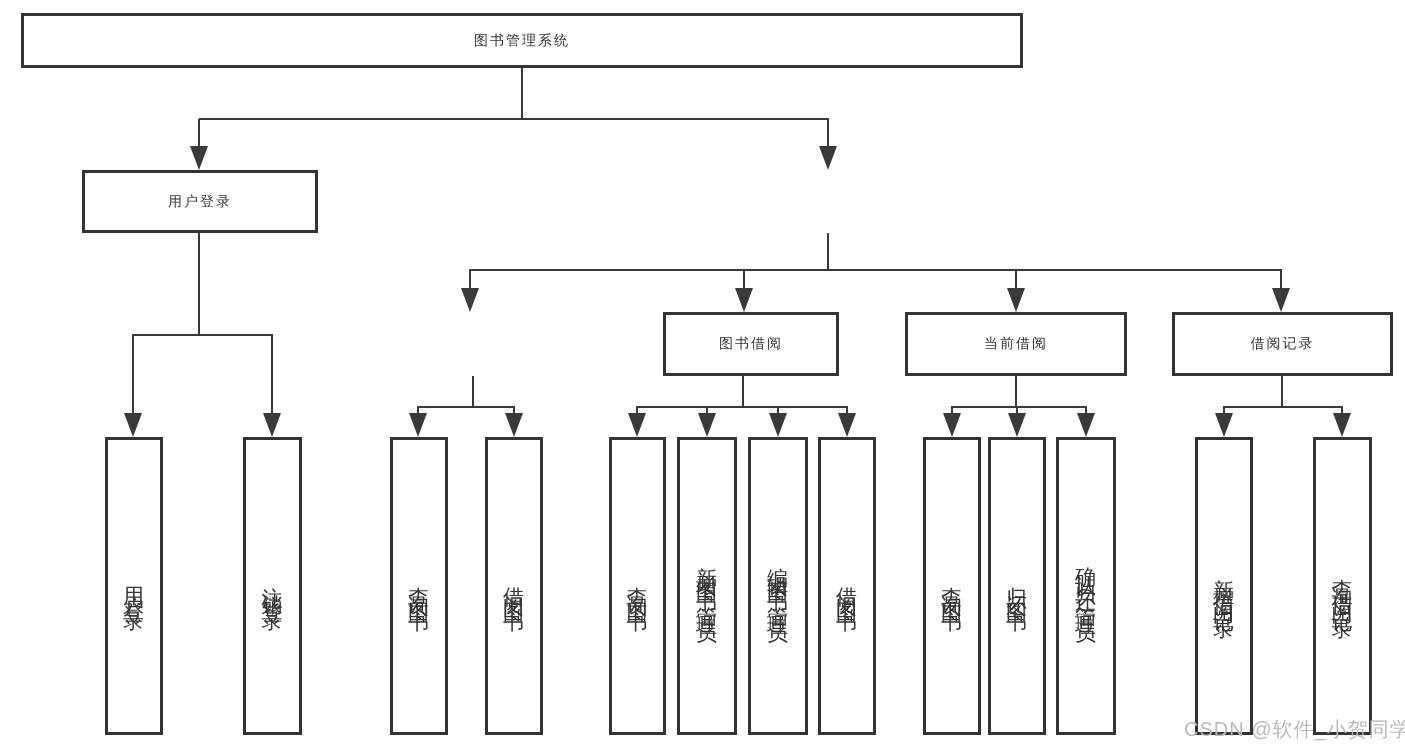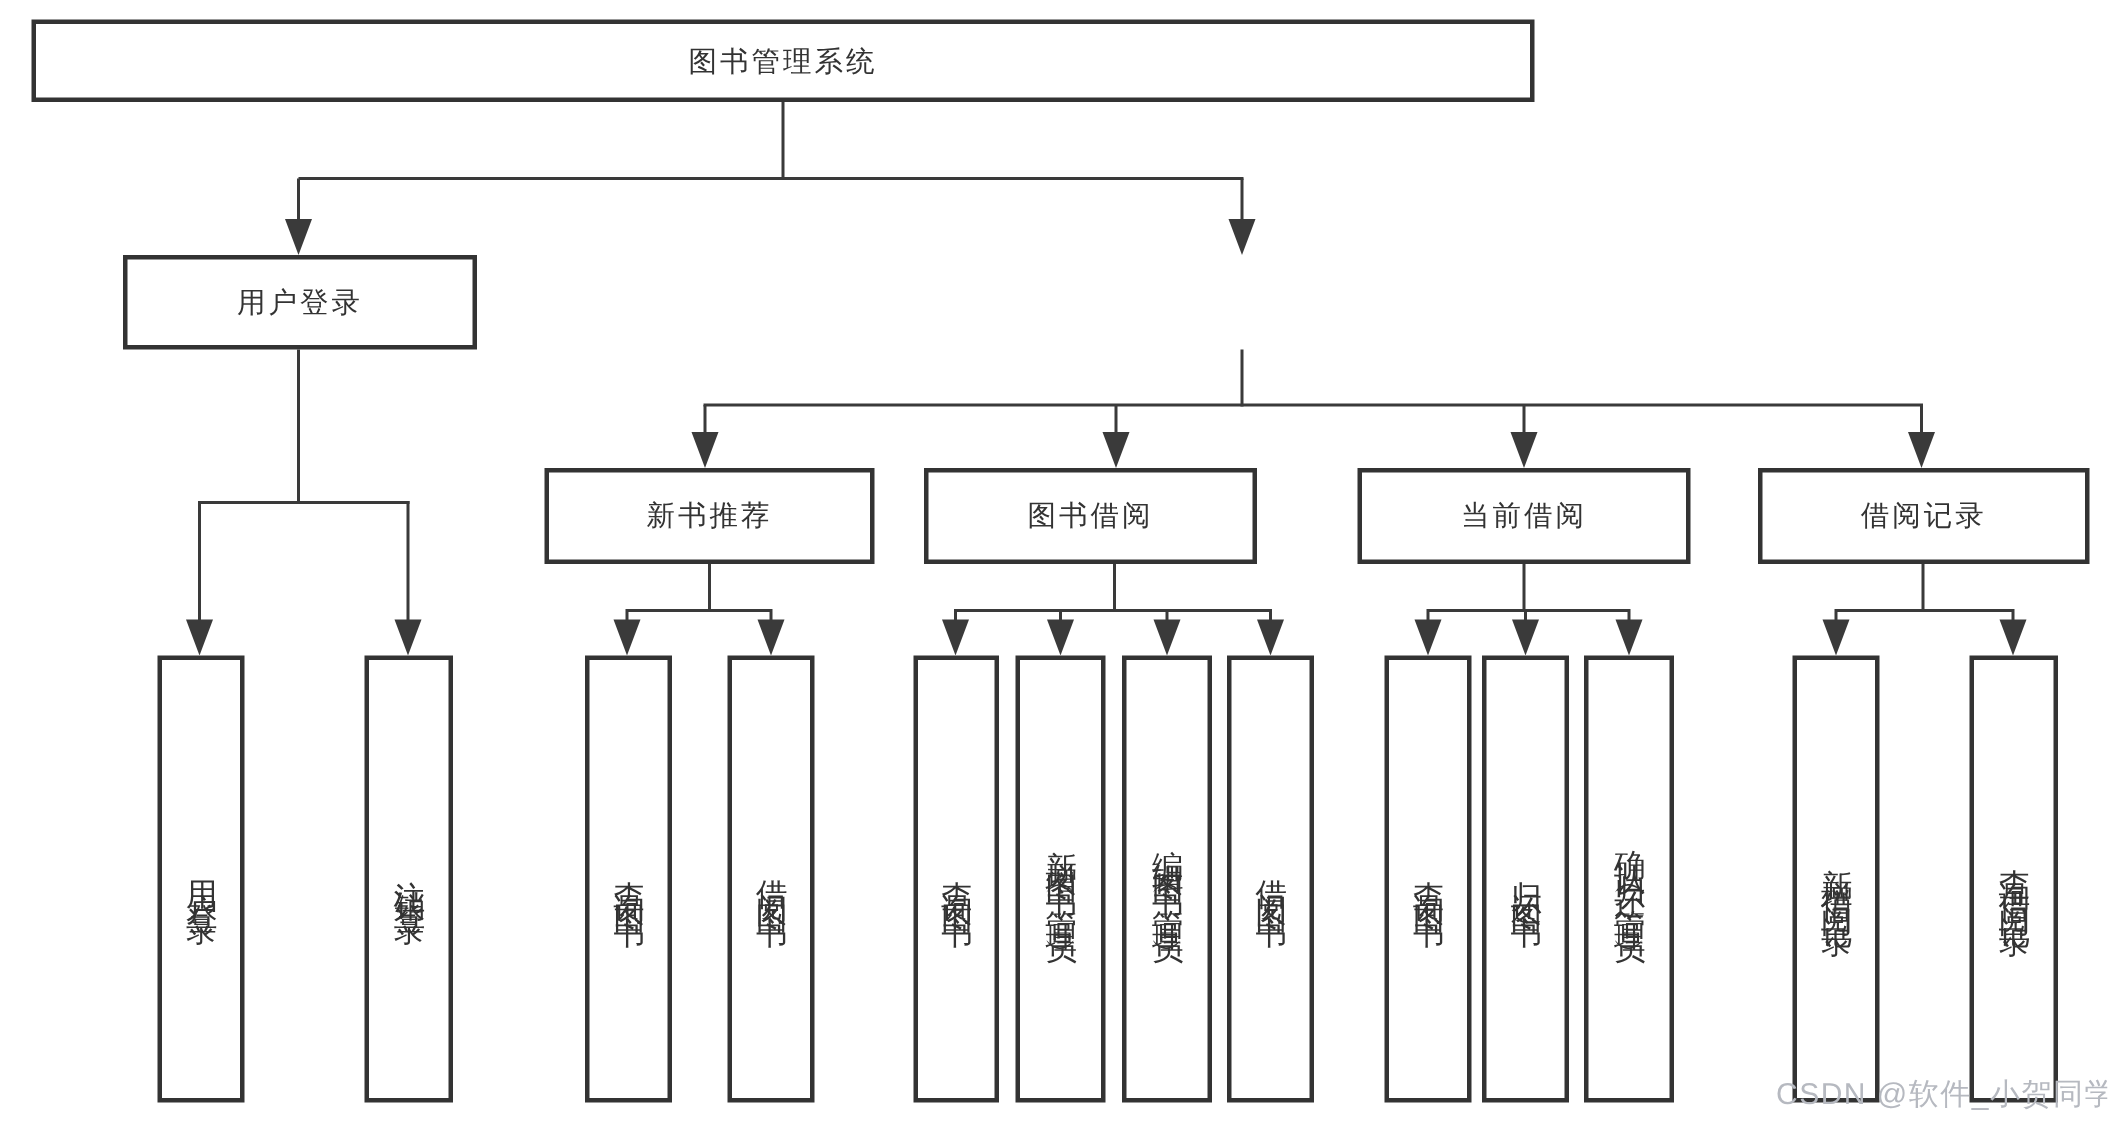--- a/index.html
+++ b/index.html
@@ -12,21 +12,21 @@
   }
   .node{
     position:absolute;
     box-sizing:border-box;
     background:#ffffff;
     border:3px solid #333333;
     display:flex;
     align-items:center;
     justify-content:center;
     color:#333333;
-    font-size:19px;
+    font-size:14px;
     letter-spacing:2px;
     white-space:nowrap;
   }
   .vnode{
     writing-mode:vertical-rl;
     text-orientation:mixed;
     letter-spacing:8px;
     font-size:21px;
     line-height:1;
     white-space:normal;
@@ -81,22 +81,21 @@
   <div class="hline" style="left:469px;top:269px;width:813px;"></div>
   <div class="vline" style="left:469px;top:270px;height:19px;"></div>
   <div class="arrow" style="left:461px;top:288px;"></div>
   <div class="vline" style="left:743px;top:270px;height:19px;"></div>
   <div class="arrow" style="left:735px;top:288px;"></div>
   <div class="vline" style="left:1015px;top:270px;height:19px;"></div>
   <div class="arrow" style="left:1007px;top:288px;"></div>
   <div class="vline" style="left:1280px;top:270px;height:19px;"></div>
   <div class="arrow" style="left:1272px;top:288px;"></div>
 
-  <div class="node" style="left:363px;top:312px;width:220px;height:64px;">新书推荐</div>
-  <div class="node" style="left:616px;top:312px;width:222px;height:64px;">图书借阅</div>
+  <div class="node" style="left:663px;top:312px;width:176px;height:64px;">图书借阅</div>
   <div class="node" style="left:905px;top:312px;width:222px;height:64px;">当前借阅</div>
   <div class="node" style="left:1172px;top:312px;width:221px;height:64px;">借阅记录</div>
 
   <div class="vline" style="left:472px;top:376px;height:32px;"></div>
   <div class="hline" style="left:418px;top:406px;width:96px;"></div>
   <div class="vline" style="left:417px;top:406px;height:8px;"></div>
   <div class="arrow" style="left:409px;top:413px;"></div>
   <div class="vline" style="left:513px;top:406px;height:8px;"></div>
   <div class="arrow" style="left:505px;top:413px;"></div>
 

